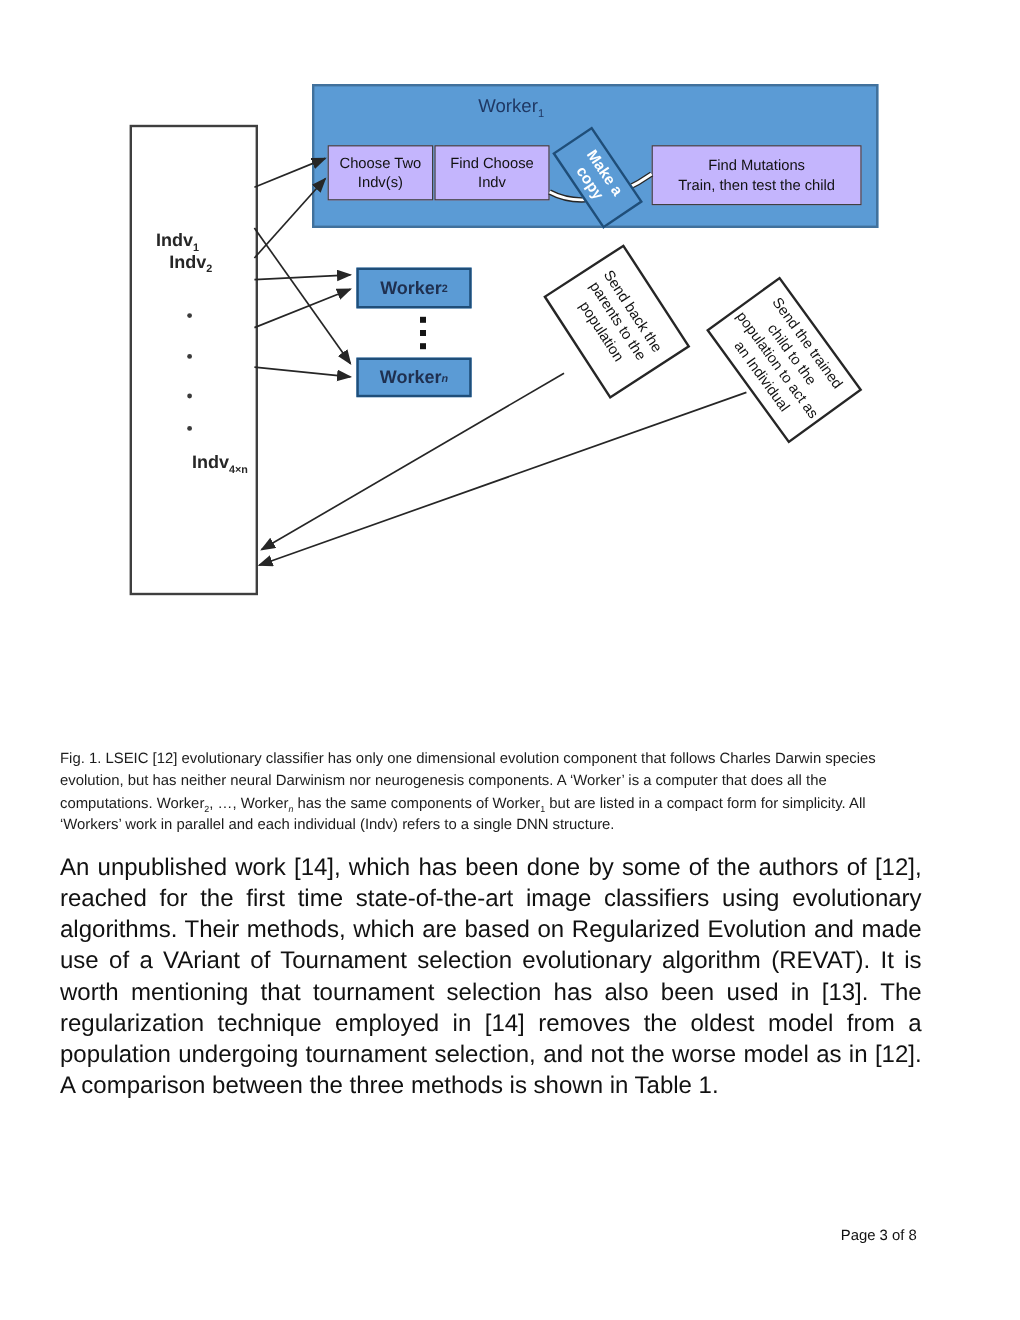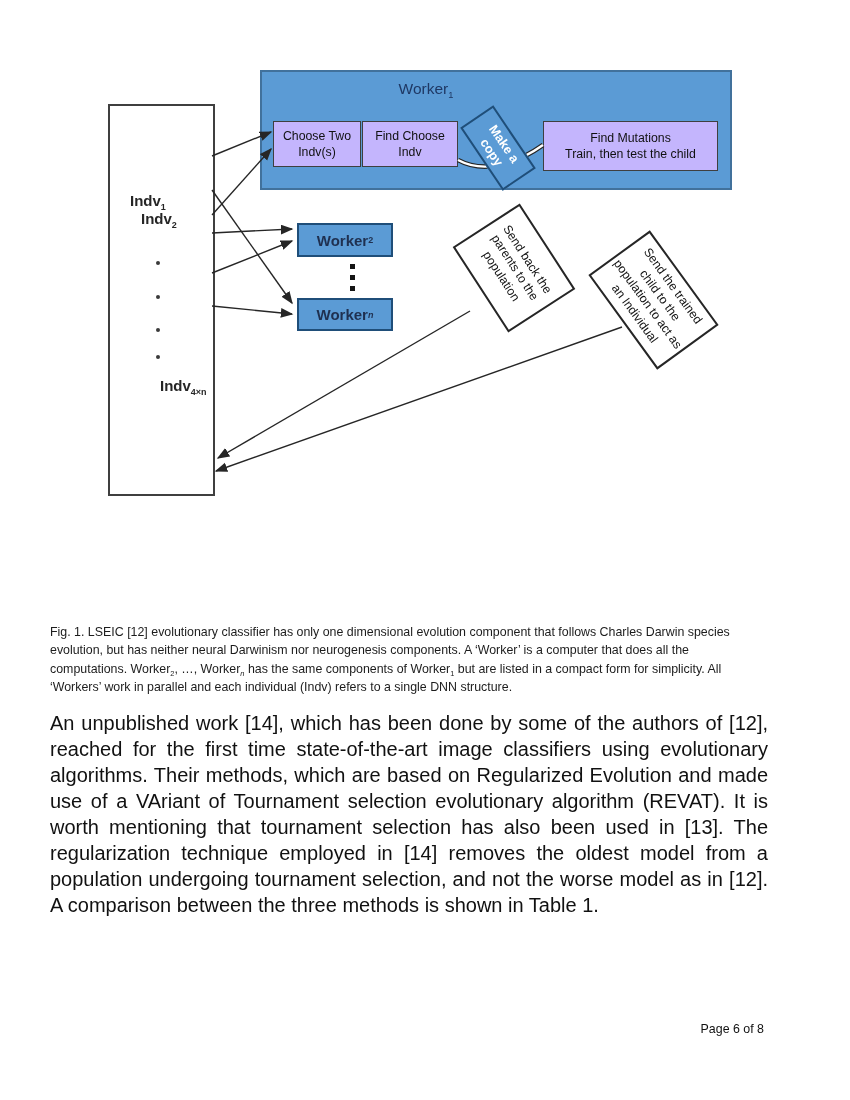--- a/index.html
+++ b/index.html
@@ -114,15 +114,15 @@
     <div class="abs box rotbox pre sendchild fig-layer3">Send the trained
 child to the
 population to act as
 an Individual</div>
   </div>
 
   <div class="abs caption"><span>Fig. 1. LSEIC [12] evolutionary classifier has only one dimensional evolution component that follows Charles Darwin species evolution, but has neither neural Darwinism nor neurogenesis components. A ‘Worker’ is a computer that does all the computations. Worker</span><sub>2</sub><span>, …, Worker</span><sub style="font-style: italic;">n</sub><span> has the same components of Worker</span><sub>1</sub><span> but are listed in a compact form for simplicity. All ‘Workers’ work in parallel and each individual (Indv) refers to a single DNN structure.</span></div>
 
   <div class="abs bodytext">An unpublished work [14], which has been done by some of the authors of [12], reached for the first time state-of-the-art image classifiers using evolutionary algorithms. Their methods, which are based on Regularized Evolution and made use of a VAriant of Tournament selection evolutionary algorithm (REVAT). It is worth mentioning that tournament selection has also been used in [13]. The regularization technique employed in [14] removes the oldest model from a population undergoing tournament selection, and not the worse model as in [12]. A comparison between the three methods is shown in Table 1.</div>
 
-  <div class="abs footer">Page 6 of 8</div>
+  <div class="abs footer">Page 3 of 8</div>
 
 </div>
 
 </body></html>

